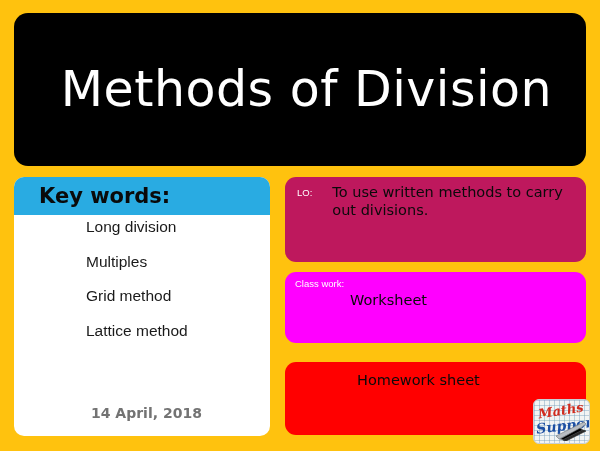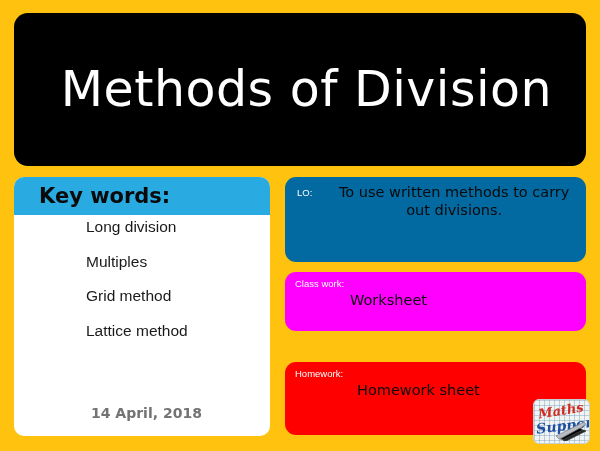--- a/index.html
+++ b/index.html
@@ -106,25 +106,25 @@
     position: absolute;
     left: 285px;
     width: 301px;
     border-radius: 11px;
     box-sizing: border-box;
     padding: 7px 10px 8px 10px;
   }
   #lo-panel {
     top: 177px;
     height: 85px;
-    background: #0369a1;
+    background: #be185d;
   }
   #classwork-panel {
     top: 272px;
-    height: 59px;
+    height: 71px;
     background: #FF00FF;
   }
   #homework-panel {
     top: 362px;
     height: 73px;
     background: #FF0000;
   }
 
   .panel-label {
     color: #FFFFFF;
@@ -149,21 +149,20 @@
     align-items: flex-start;
   }
   #lo-label {
     flex: 0 0 auto;
     padding-top: 4px;
     padding-left: 2px;
   }
   #lo-body {
     flex: 1 1 auto;
     padding-left: 20px;
-    text-align: center;
   }
 
   
   .indent-body {
     padding-left: 55px;
     padding-top: 3px;
   }
   #homework-body {
     padding-left: 62px;
   }
@@ -249,21 +248,20 @@
       <span class="panel-body" id="lo-body">To use written methods to carry out divisions.</span>
     </div>
   </div>
 
   <div class="info-panel" id="classwork-panel">
     <span class="panel-label">Class work:</span>
     <div class="panel-body indent-body">Worksheet</div>
   </div>
 
   <div class="info-panel" id="homework-panel">
-    <span class="panel-label">Homework:</span>
     <div class="panel-body indent-body" id="homework-body">Homework sheet</div>
   </div>
 
   <div id="logo">
     <div id="logo-grid"></div>
     <div id="logo-maths">Maths</div>
     <div id="logo-support">Support</div>
     <svg id="logo-pen" viewBox="0 0 34 22">
       <path d="M2 17 L22 7 L26 5 L30 3 L32 5 L28 8 L24 11 L5 20 Z" fill="#b9bdc2" stroke="#7d8287" stroke-width="0.7"></path>
       <path d="M6 20 L26 9 L29 11 L9 21 Z" fill="#d6dадd" stroke="#80858a" stroke-width="0.7"></path>

